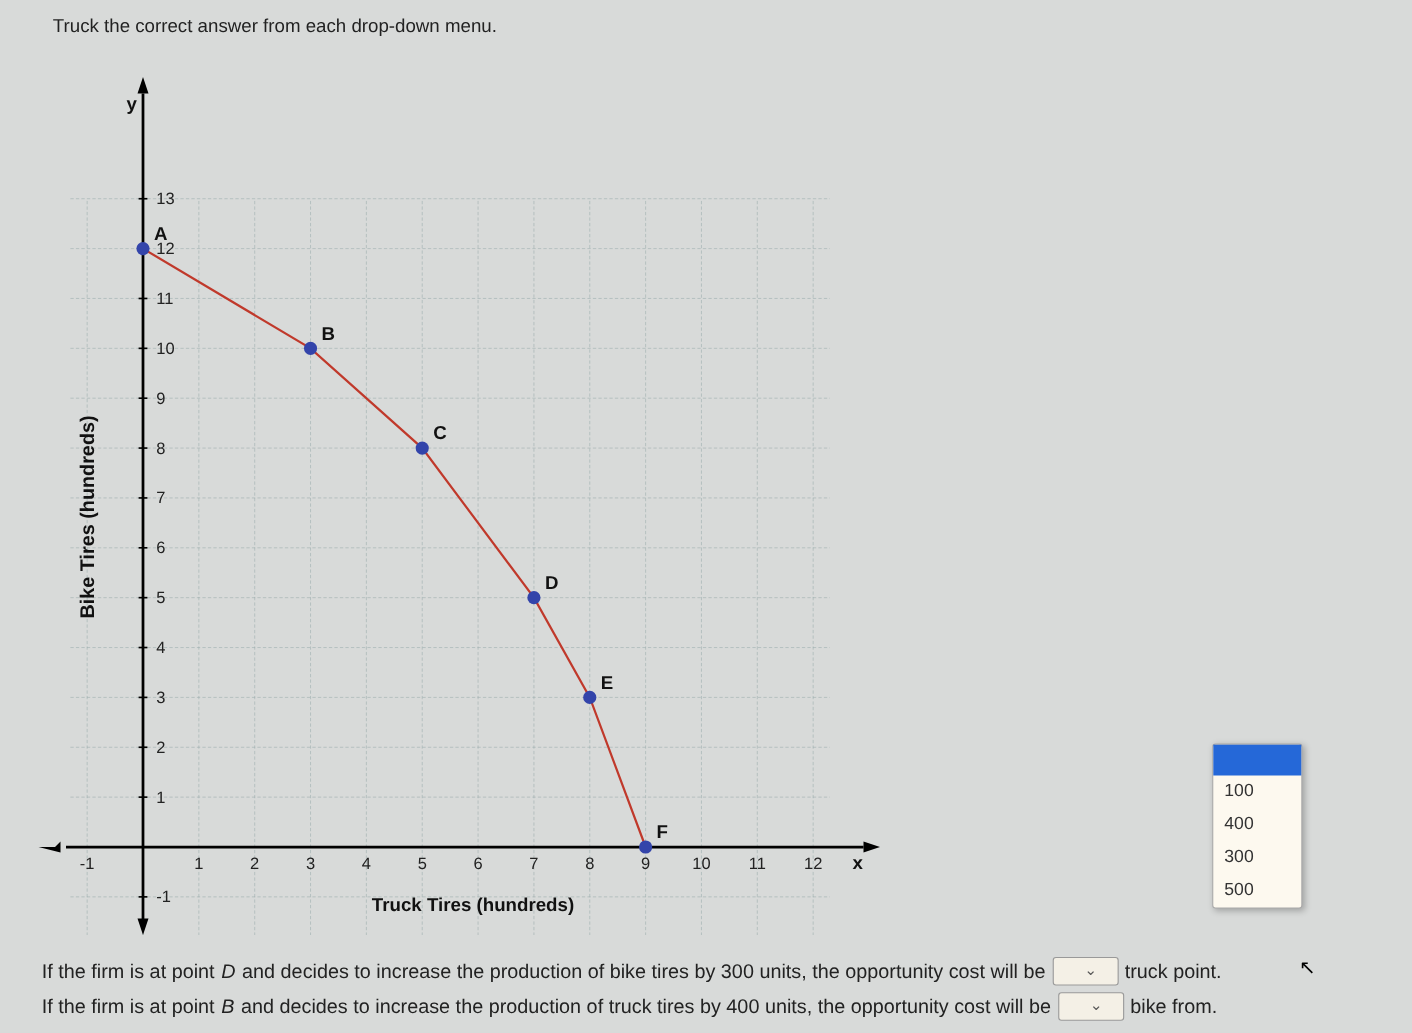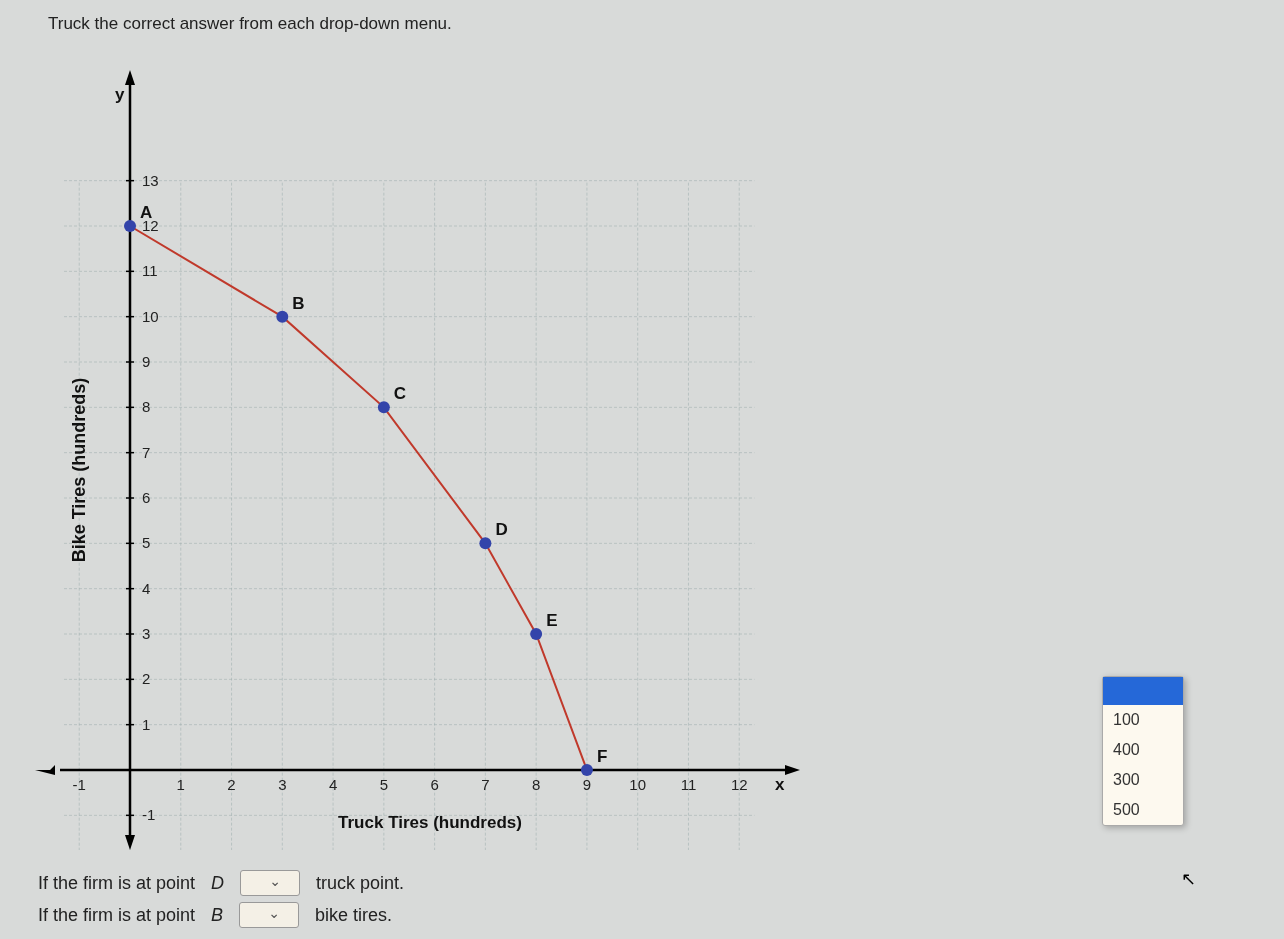--- a/index.html
+++ b/index.html
@@ -14,21 +14,21 @@
 .axis-label-x { font-size:17px; font-weight:bold; fill:#111; }
 .point-label { font-size:17px; font-weight:bold; fill:#111; }
 .curve { stroke:#c0392b; stroke-width:2; fill:none; }
 .dot { fill:#3344aa; }
 .arrow { fill:#000; }
 
 .dropdown-open { position:absolute; right:100px; top:676px; width:82px; background:#fdf9ef; border:1px solid #aaa; box-shadow:2px 2px 6px rgba(0,0,0,0.25); border-radius:3px; }
 .dropdown-open .opt { height:30px; line-height:30px; padding-left:10px; font-size:16px; color:#333; cursor:pointer; }
 .dropdown-open .opt.selected { background:#2568d8; color:#fff; height:28px; }
 
-.sentence-row { position:absolute; left:38px; font-size:18px; color:#222; display:flex; align-items:center; gap:16px; }
+.sentence-row { position:absolute; left:38px; font-size:18px; color:#222; display:flex; align-items:center; gap:6px; }
 .sentence-row.s1 { top:870px; }
 .sentence-row.s2 { top:902px; }
 .italic { font-style:italic; }
 .sel-box { display:inline-flex; align-items:center; justify-content:center; gap:6px; min-width:60px; height:26px; background:#f4f0e6; border:1px solid #999; border-radius:3px; padding:0 6px 0 10px; font-size:14px; color:#444; cursor:pointer; position:relative; }
 .sel-box::after { content:"⌄"; font-size:14px; color:#555; position:relative; top:-2px; }
 .cursor-icon { position:absolute; right:88px; top:868px; font-size:18px; pointer-events:none; }
 </style>
 </head>
 <body>
 
@@ -153,26 +153,28 @@
   <div class="opt">400</div>
   <div class="opt">300</div>
   <div class="opt">500</div>
 </div>
 
 <span class="cursor-icon">↖</span>
 
 <div class="sentence-row s1">
   <span>If the firm is at point </span>
   <span class="italic">D</span>
+  <span> and decides to increase the production of bike tires by 300 units, the opportunity cost will be </span>
   <span class="sel-box">
       <span></span>
     </span>
   <span> truck point.</span>
 </div>
 
 <div class="sentence-row s2">
   <span>If the firm is at point </span>
   <span class="italic">B</span>
+  <span> and decides to increase the production of truck tires by 400 units, the opportunity cost will be </span>
   <span class="sel-box">
       <span></span>
     </span>
-  <span> bike tires.</span>
+  <span> bike from.</span>
 </div>
 
 </body></html>

